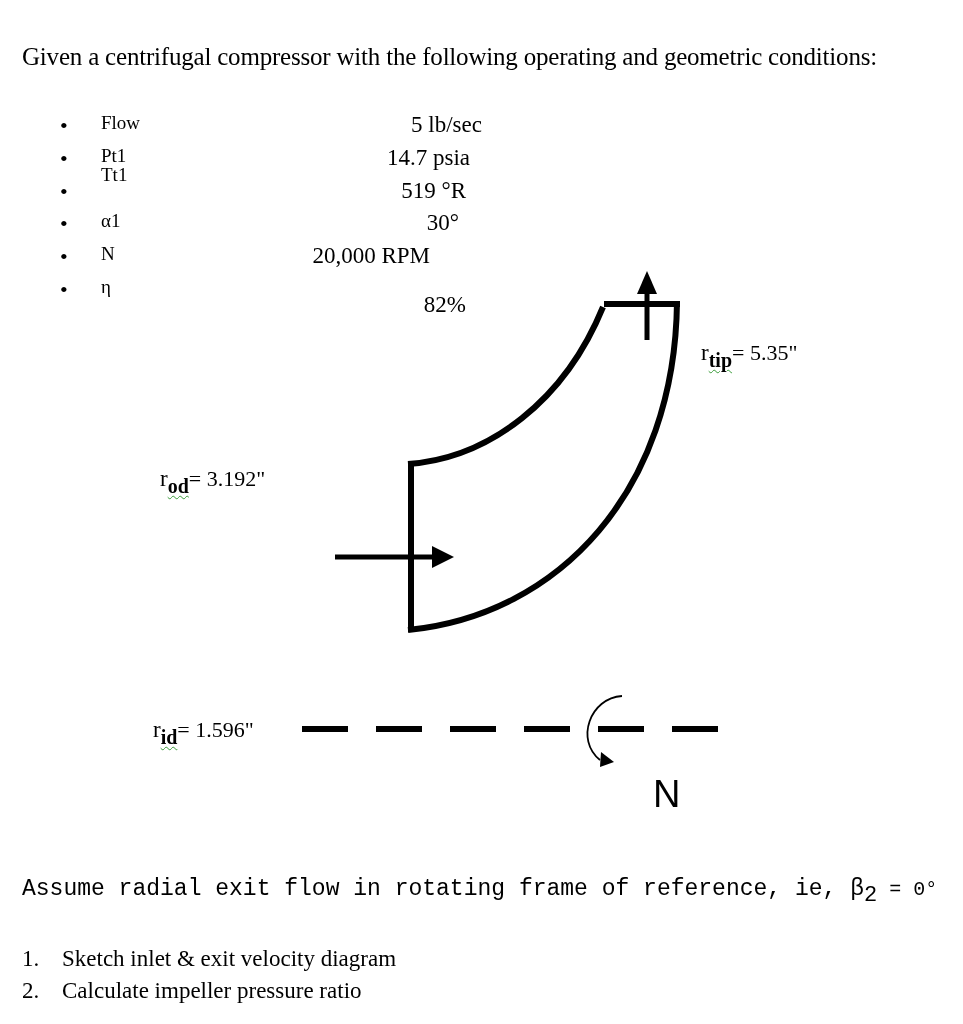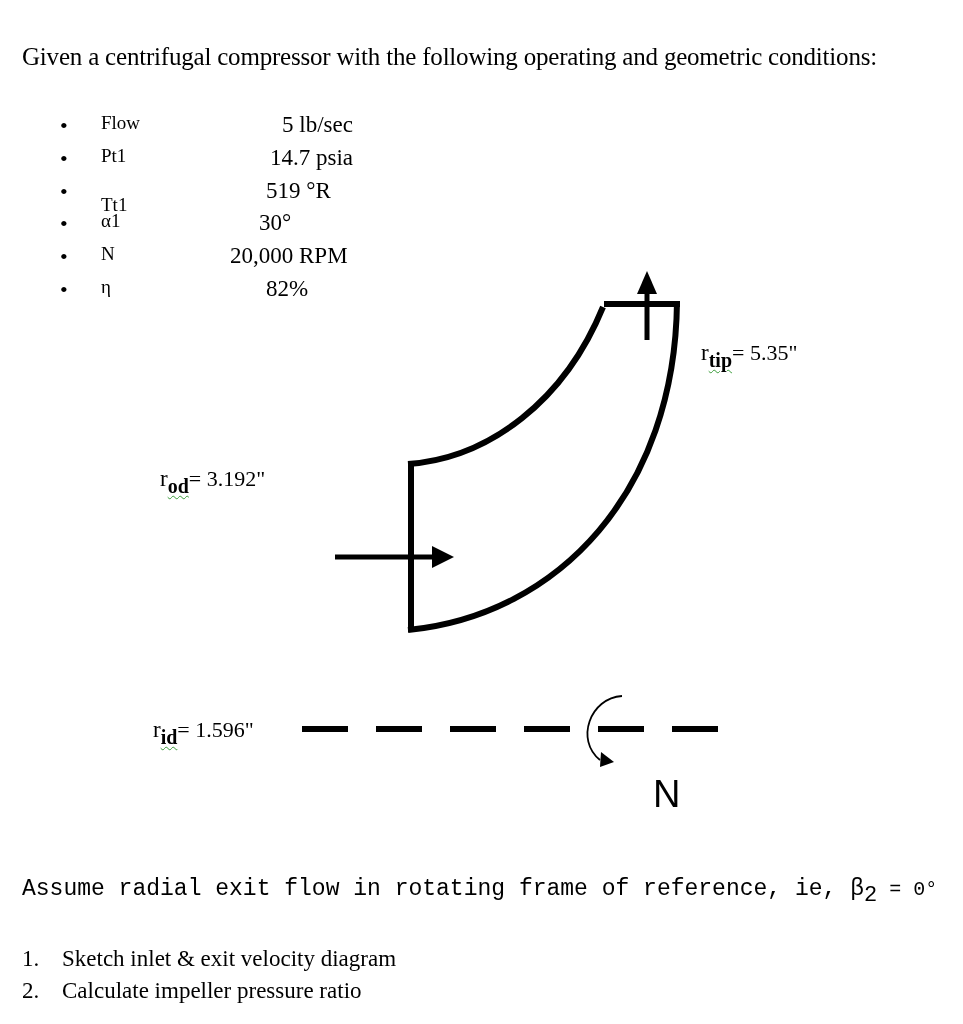--- a/index.html
+++ b/index.html
@@ -2,21 +2,21 @@
 <html><head>
 <meta charset="utf-8">
 <style>
   html, body { margin: 0; padding: 0; background: #ffffff; }
   body { width: 963px; height: 1024px; position: relative; overflow: hidden;
          font-family: "Liberation Serif", serif; color: #000; }
   .abs { position: absolute; white-space: nowrap; }
   .intro { left: 22px; top: 15px; font-size: 25px; letter-spacing: -0.2px; margin-top: 28px; }
   .bullet { font-size: 22px; }
   .plabel { left: 101px; font-size: 19px; }
-  .pvalue { font-size: 23px; text-align: left; width: 200px; }
+  .pvalue { font-size: 23px; text-align: right; width: 200px; }
   .dim { font-size: 22px; }
   .dim .r { font-size: 23px; }
   .dim sub { font-size: 20px; vertical-align: -7px; text-decoration: underline wavy #3a9b3a; text-decoration-thickness: 1px; text-underline-offset: 2px; font-weight: bold; }
   .nlabel { font-family: "Liberation Sans", sans-serif; font-size: 38px; left: 653px; top: 773px; }
   .assume { left: 22px; top: 876px; font-size: 23px; font-family: Liberation Mono, monospace; }
   .assume sub { font-size: 22px; vertical-align: -6px; }
   .assume .eq { font-size: 20px; }
   .task { left: 22px; font-size: 23px; }
   .task .num { display: inline-block; width: 40px; }
   svg.diagram { position: absolute; left: 0; top: 0; }
@@ -29,34 +29,34 @@
 <div>
   <span class="abs bullet" style="left:60px;top:113px">•</span>
   <span class="abs plabel" style="top:112px">Flow</span>
   <span class="abs pvalue" style="left:282px;top:112px">5 lb/sec</span>
 
   <span class="abs bullet" style="left:60px;top:146px">•</span>
   <span class="abs plabel" style="top:145px">Pt1</span>
   <span class="abs pvalue" style="left:270px;top:145px">14.7 psia</span>
 
   <span class="abs bullet" style="left:60px;top:179px">•</span>
-  <span class="abs plabel" style="top:194px">Tt1</span>
+  <span class="abs plabel" style="top:164px">Tt1</span>
   <span class="abs pvalue" style="left:266px;top:178px">519 °R</span>
 
   <span class="abs bullet" style="left:60px;top:211px">•</span>
   <span class="abs plabel" style="top:210px">α1</span>
   <span class="abs pvalue" style="left:259px;top:210px">30°</span>
 
   <span class="abs bullet" style="left:60px;top:244px">•</span>
   <span class="abs plabel" style="top:243px">N</span>
   <span class="abs pvalue" style="left:230px;top:243px">20,000 RPM</span>
 
   <span class="abs bullet" style="left:60px;top:277px">•</span>
   <span class="abs plabel" style="top:276px">η</span>
-  <span class="abs pvalue" style="left:266px;top:276px">82%</span>
+  <span class="abs pvalue" style="left:266px;top:292px">82%</span>
 </div>
 
 <svg class="diagram" width="963" height="1024" viewBox="0 0 963 1024">
   <defs>
     <marker id="arrowhead-big" markerWidth="6" markerHeight="6" refX="3" refY="3" orient="auto" markerUnits="strokeWidth">
       <path d="M0,0 L6,3 L0,6 z" fill="#000"></path>
     </marker>
   </defs>
   <g fill="none" stroke="#000" stroke-width="6" stroke-linecap="butt">
 

